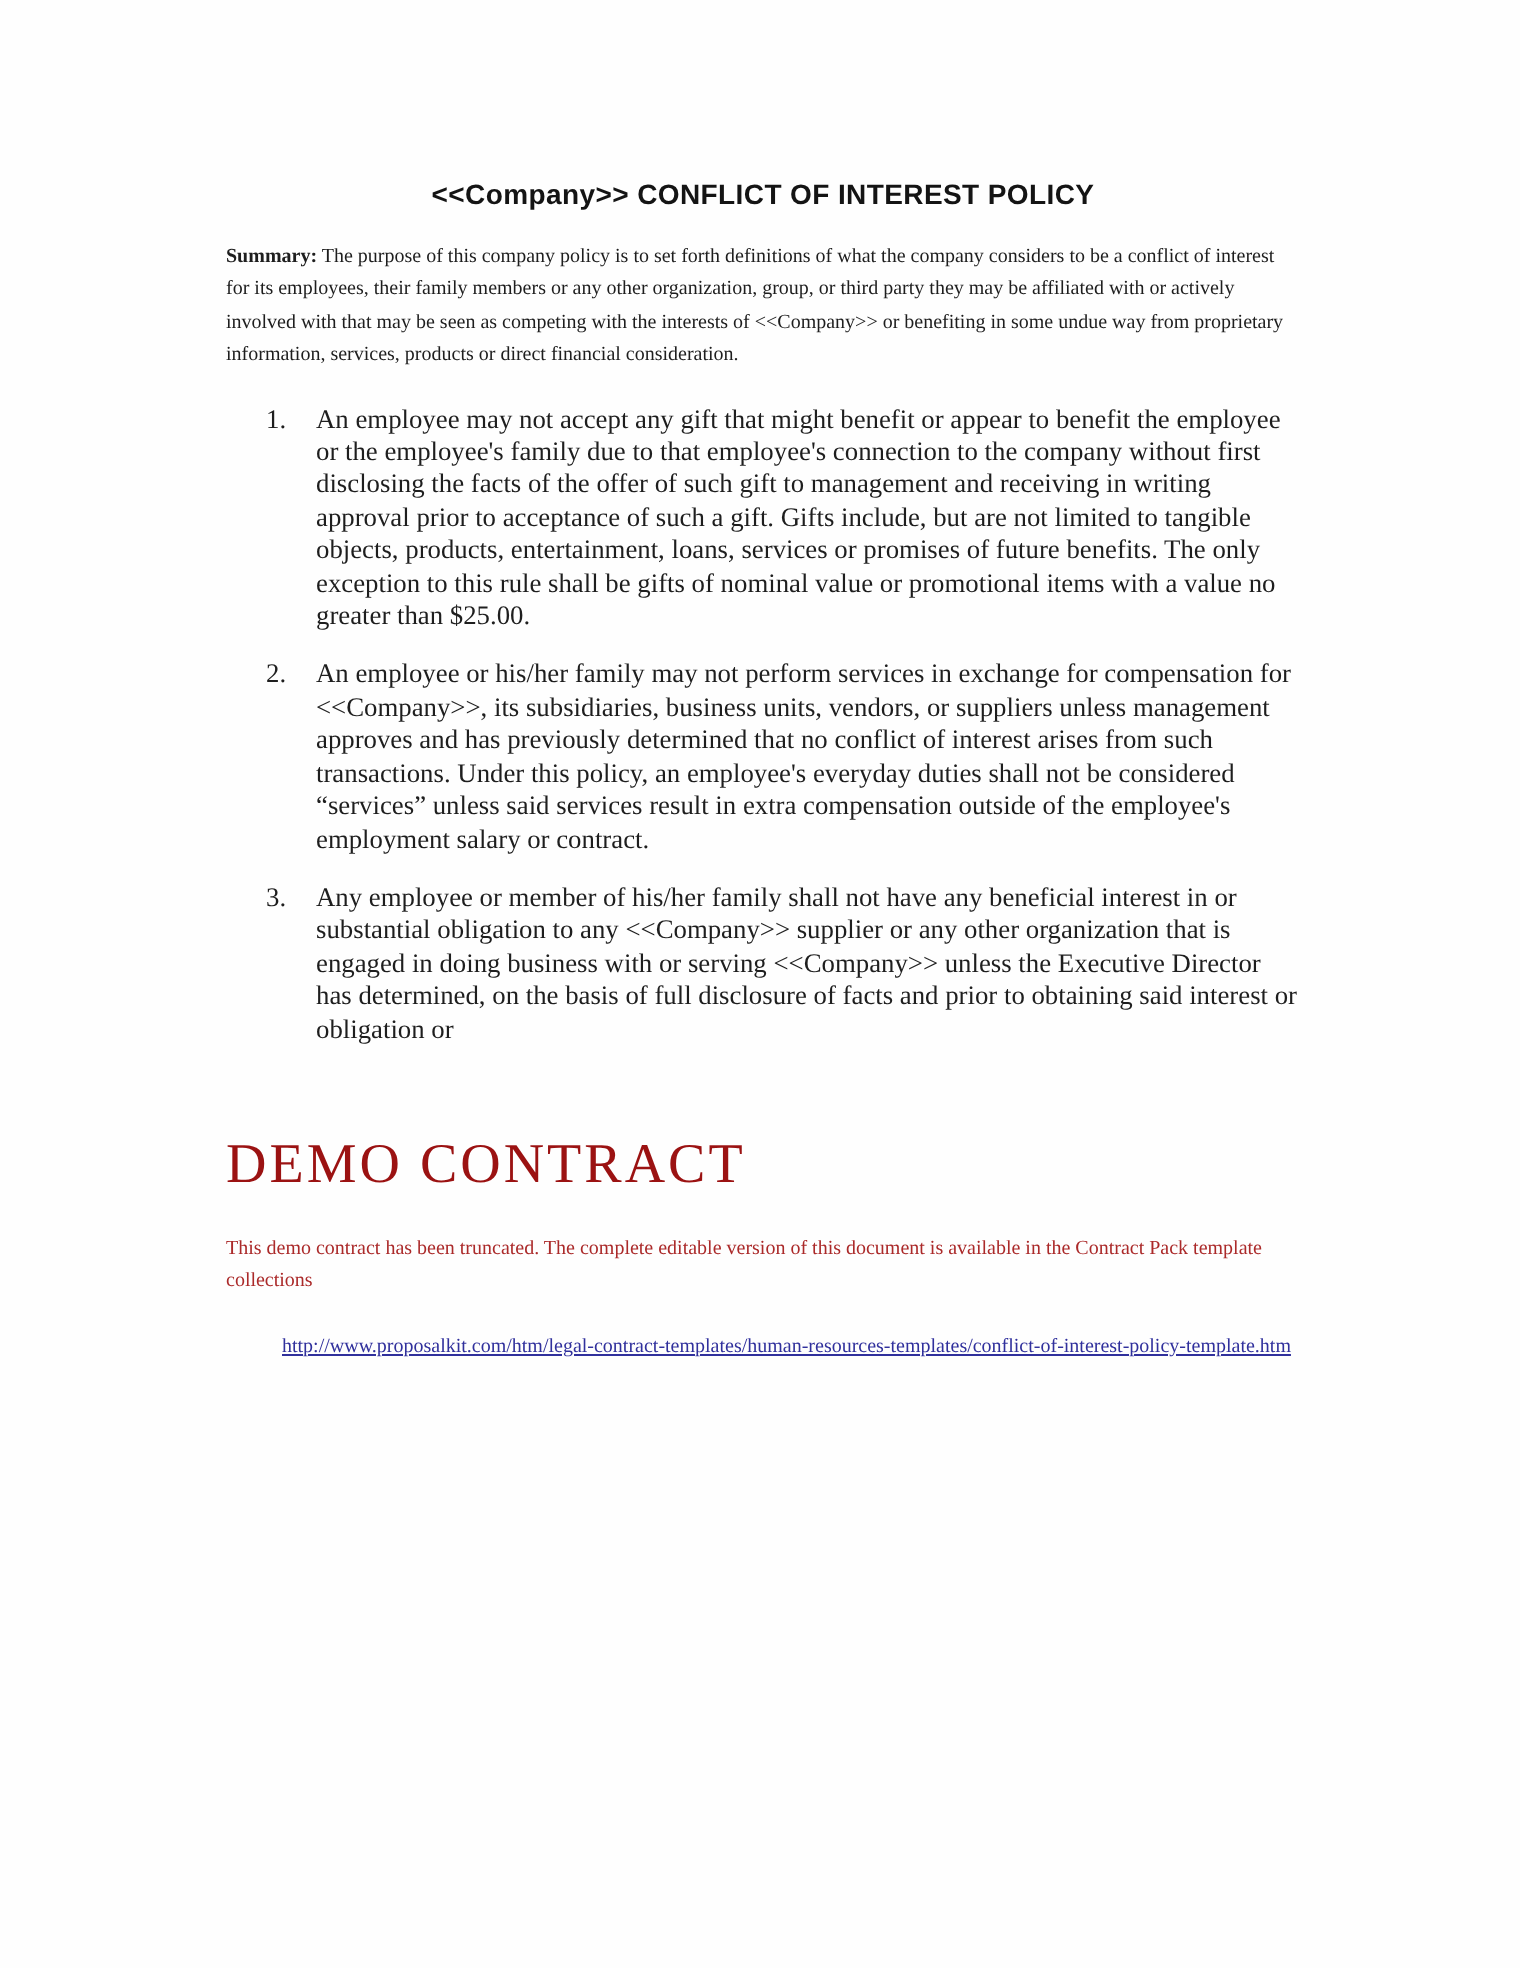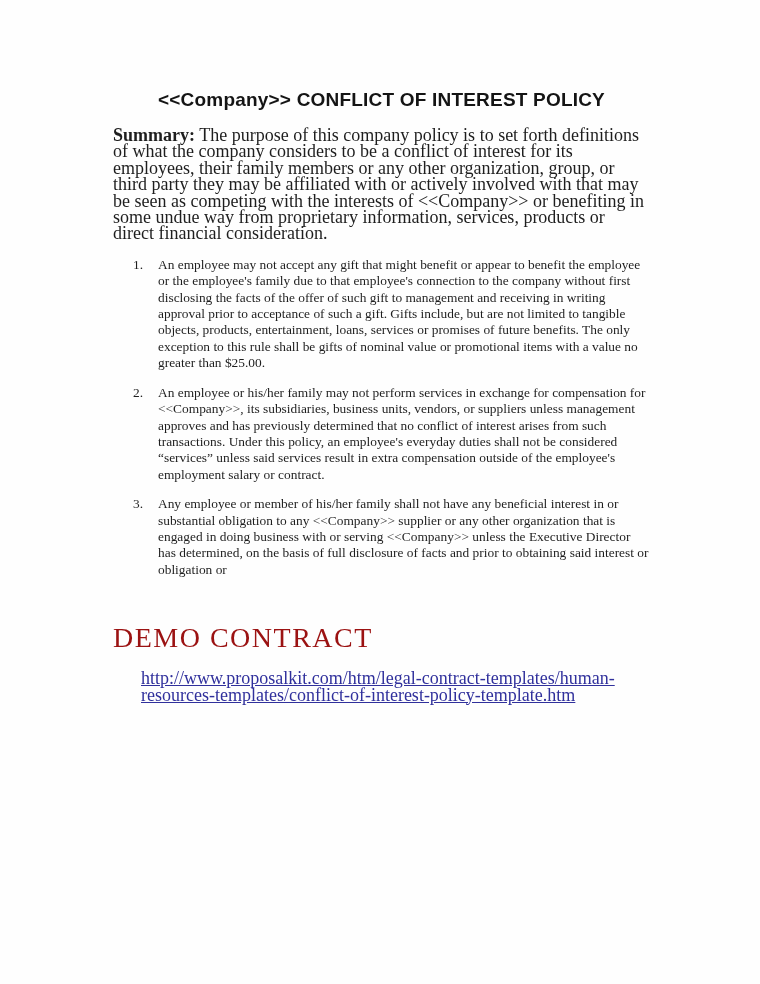--- a/index.html
+++ b/index.html
@@ -19,28 +19,28 @@
   .content {
     position: absolute;
     left: 113px;
     top: 0;
     width: 537px;
   }
   .doc-title {
     margin: 89px 0 0 0;
     text-align: center;
     font-family: "Liberation Sans", sans-serif;
-    font-size: 19px;
+    font-size: 14px;
     font-weight: bold;
     letter-spacing: 0.2px;
     color: #141414;
   }
   .para {
     margin: 14px 0 0 0;
-    font-size: 18px;
+    font-size: 10px;
     line-height: 16.4px;
   }
   .summary-para { margin-top: 16px; }
   .bold-label { font-weight: bold; }
   .policy-list { margin-top: 15px; }
   .list-item {
     display: flex;
     padding-left: 20px;
     margin: 0 0 13px 0;
     font-size: 13.4px;
@@ -89,20 +89,21 @@
 
       <div class="list-item">
         <span class="list-num">3.</span>
         <span class="list-text">Any employee or member of his/her family shall not have any beneficial interest in or substantial obligation to any &lt;&lt;Company&gt;&gt; supplier or any other organization that is engaged in doing business with or serving &lt;&lt;Company&gt;&gt; unless the Executive Director has determined, on the basis of full disclosure of facts and prior to obtaining said interest or obligation or</span>
       </div>
 
     </div>
 
     <div class="demo-heading">DEMO CONTRACT</div>
 
+    <p class="para red-para">This demo contract has been truncated. The complete editable version of this document is available in the Contract Pack template collections</p>
 
     <p class="para link-para">
       <a class="url-link" href="#">http://www.proposalkit.com/htm/legal-contract-templates/human-resources-templates/conflict-of-interest-policy-template.htm</a>
     </p>
 
 
   </div>
 </div>
 
 </body></html>

